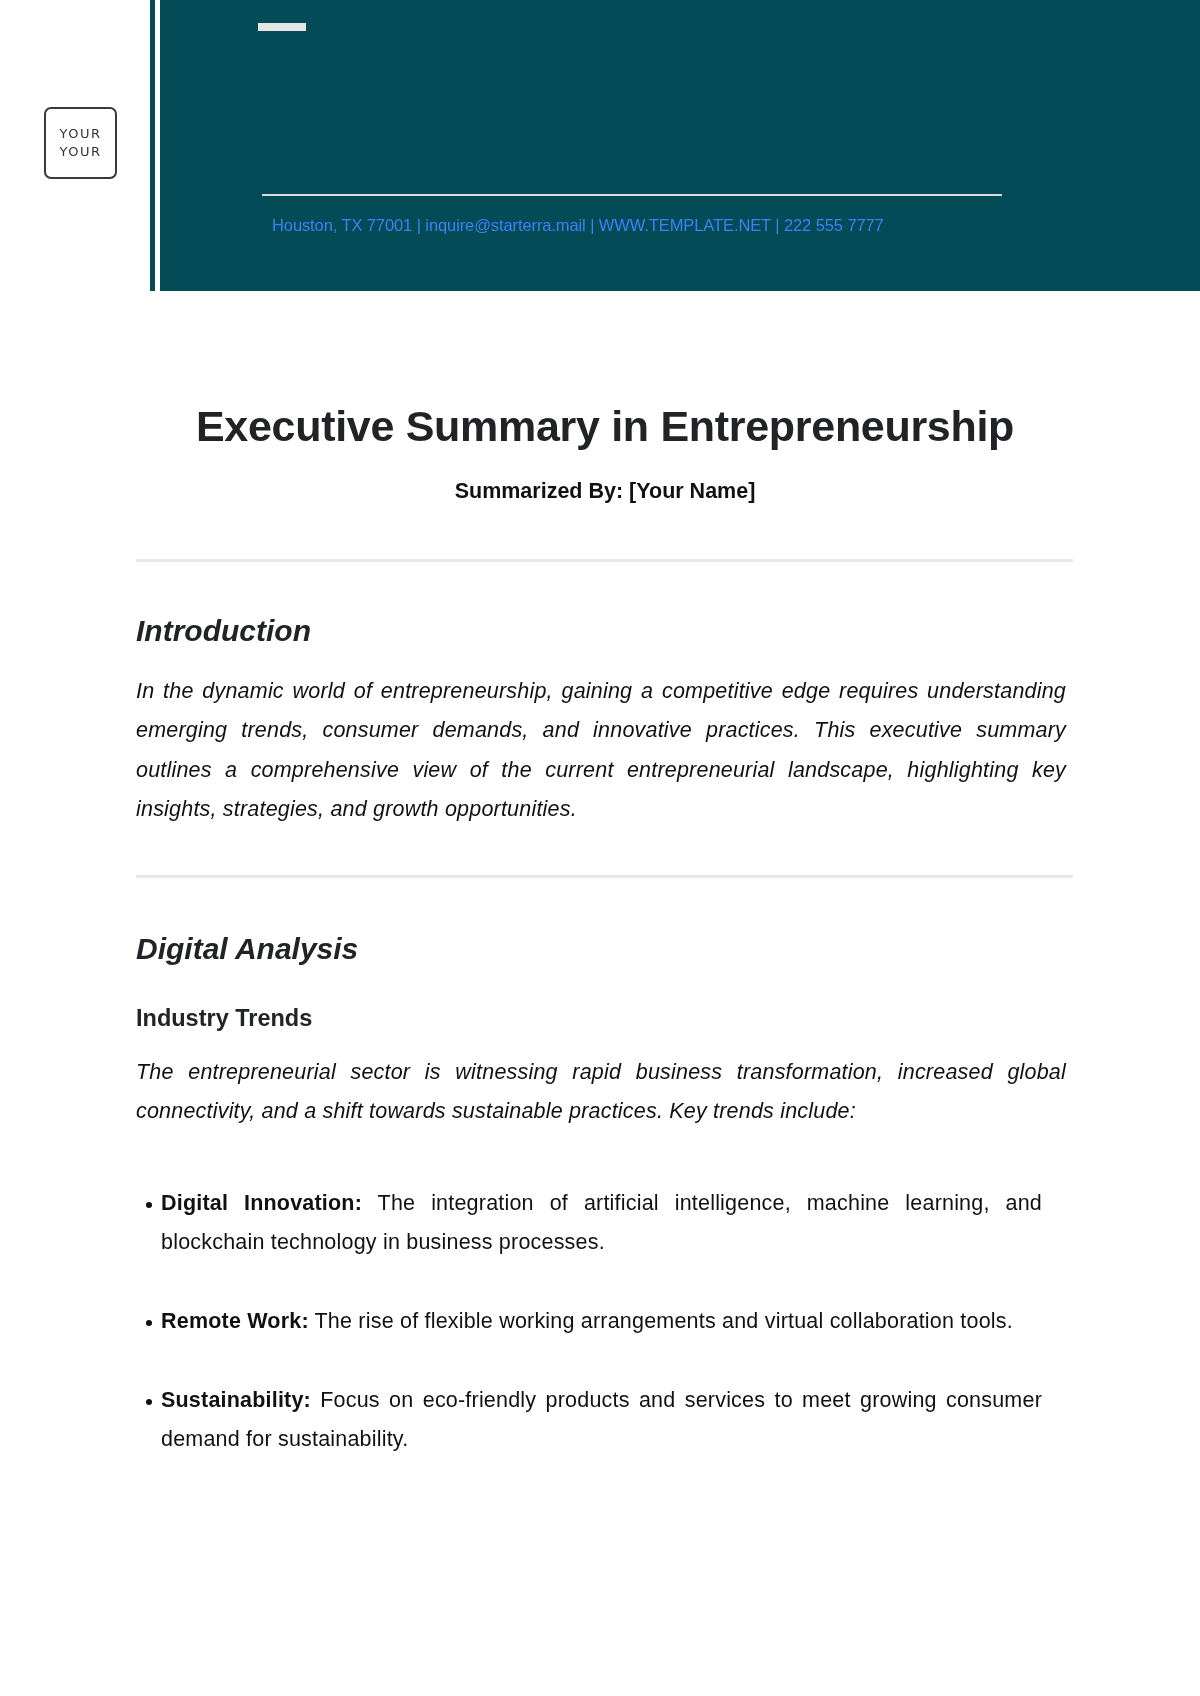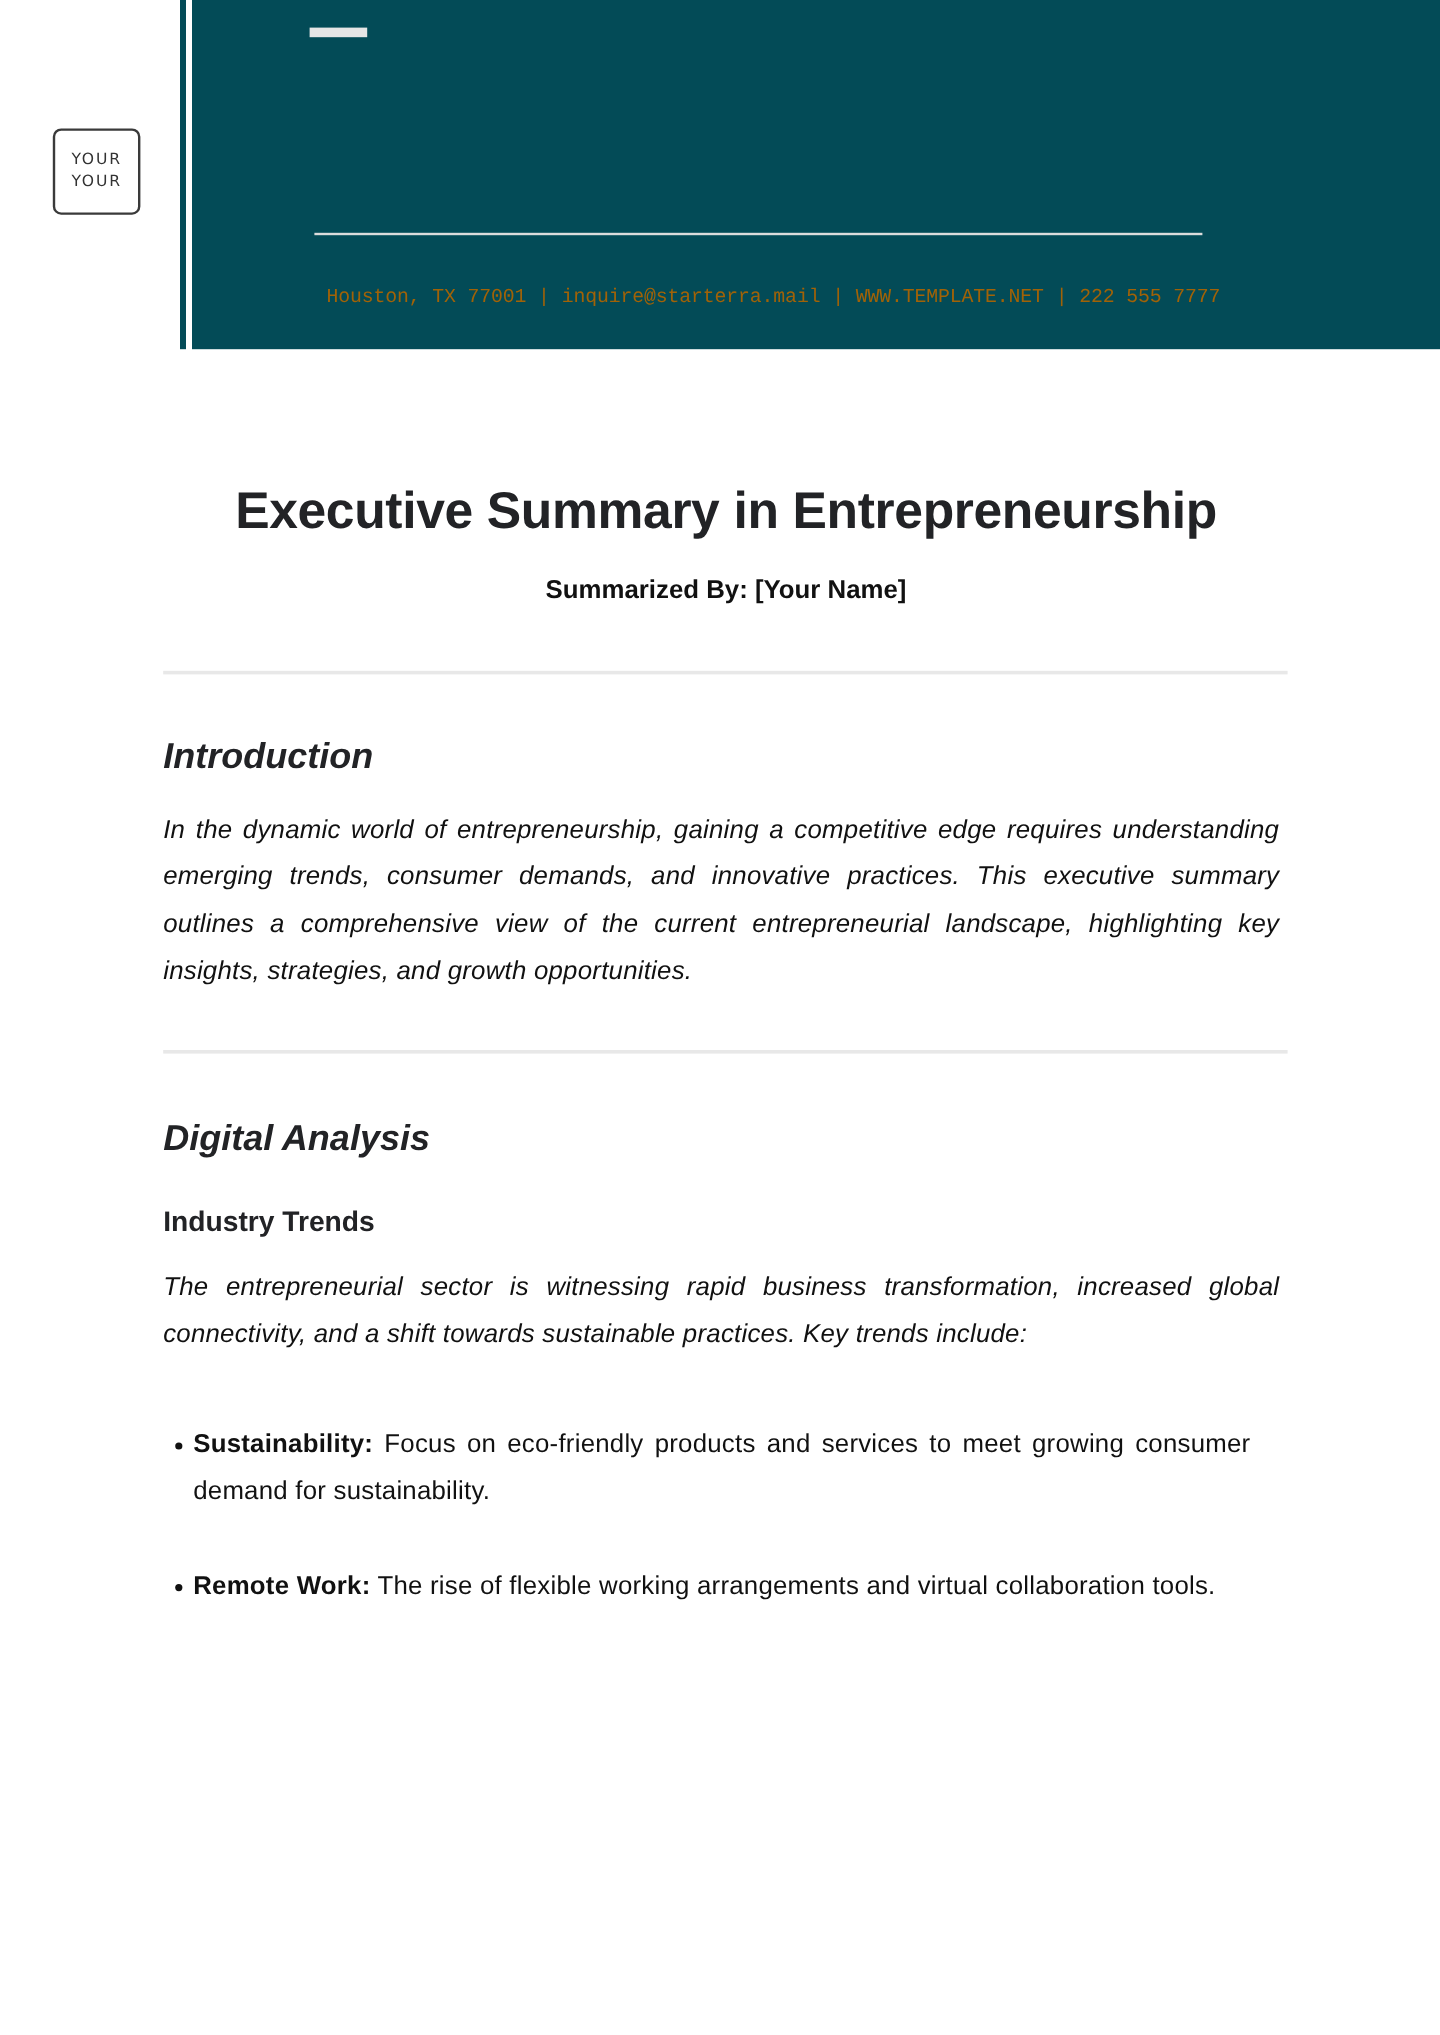--- a/index.html
+++ b/index.html
@@ -10,22 +10,22 @@
     position: absolute; left: 44px; top: 107px; width: 73px; height: 72px;
     border: 2px solid #3a3a3a; border-radius: 7px;
     display: flex; flex-direction: column; align-items: center; justify-content: center;
     font-family: "DejaVu Sans", sans-serif; font-size: 13px; line-height: 18px; letter-spacing: 1.5px; color: #333;
   }
   .accent-bar { position: absolute; left: 150px; top: 0; width: 5px; height: 291px; background: #034b57; }
   .header-panel { position: absolute; left: 160px; top: 0; width: 1040px; height: 291px; background: #034b57; }
   .header-dash { position: absolute; left: 258px; top: 23px; width: 48px; height: 8px; background: #e6e6e6; }
   .header-rule { position: absolute; left: 262px; top: 194px; width: 740px; height: 2px; background: #dcdcdc; }
   .header-contact {
-    position: absolute; left: 272px; top: 238px; font-family: Liberation Mono, monospace;
-    font-size: 16.5px; color: #a16207; white-space: nowrap; letter-spacing: -0.1px;
+    position: absolute; left: 272px; top: 216px; font-family: Liberation Sans, sans-serif;
+    font-size: 16.5px; color: #3b82f6; white-space: nowrap; letter-spacing: -0.1px;
   }
 
   .doc-title {
     position: absolute; left: 0; width: 1210px; top: 402px; text-align: center;
     font-size: 43px; font-weight: bold; color: #222326; letter-spacing: -0.3px;
   }
   .doc-subtitle {
     position: absolute; left: 0; width: 1210px; top: 479px; text-align: center;
     font-size: 21.5px; font-weight: bold; color: #111;
   }
@@ -70,19 +70,23 @@
 
 <div class="divider" style="top:875px;"></div>
 
 <h2 class="h2" style="top:932px;">Digital Analysis</h2>
 <h3 class="h3" style="top:1005px;">Industry Trends</h3>
 <p class="para" style="top:1053px;">The entrepreneurial sector is witnessing rapid business transformation, increased global connectivity, and a shift towards sustainable practices. Key trends include:</p>
 
 <ul class="bullet-list">
   <li class="bullet-item">
     <span class="bullet-dot"></span>
-    <span class="bullet-term">Sustainability:</span><span> Focus on eco-friendly products and services to meet growing consumer demand for sustainability.</span>
+    <span class="bullet-term">Digital Innovation:</span><span> The integration of artificial intelligence, machine learning, and blockchain technology in business processes.</span>
   </li>
   <li class="bullet-item">
     <span class="bullet-dot"></span>
     <span class="bullet-term">Remote Work:</span><span> The rise of flexible working arrangements and virtual collaboration tools.</span>
   </li>
+  <li class="bullet-item">
+    <span class="bullet-dot"></span>
+    <span class="bullet-term">Sustainability:</span><span> Focus on eco-friendly products and services to meet growing consumer demand for sustainability.</span>
+  </li>
 </ul>
 
 </body></html>

